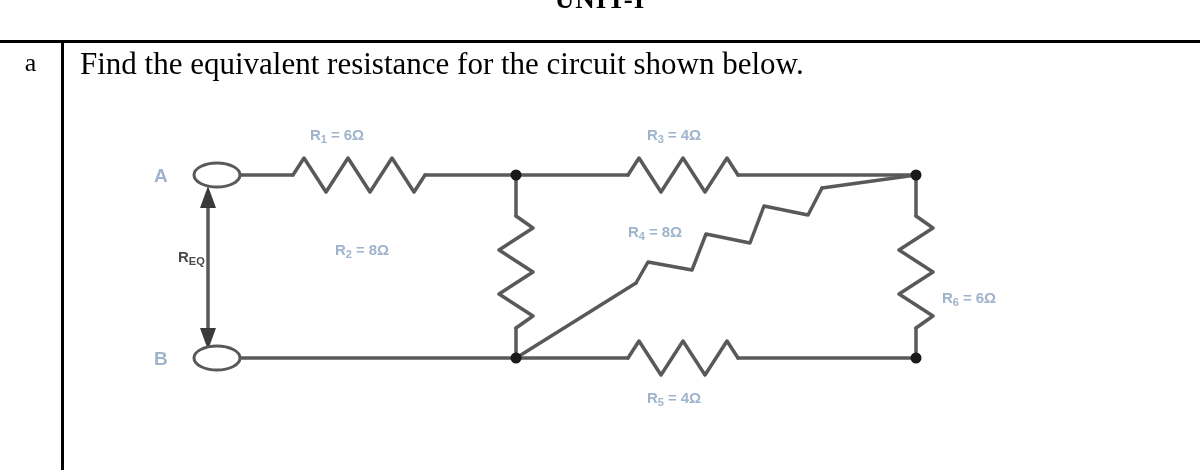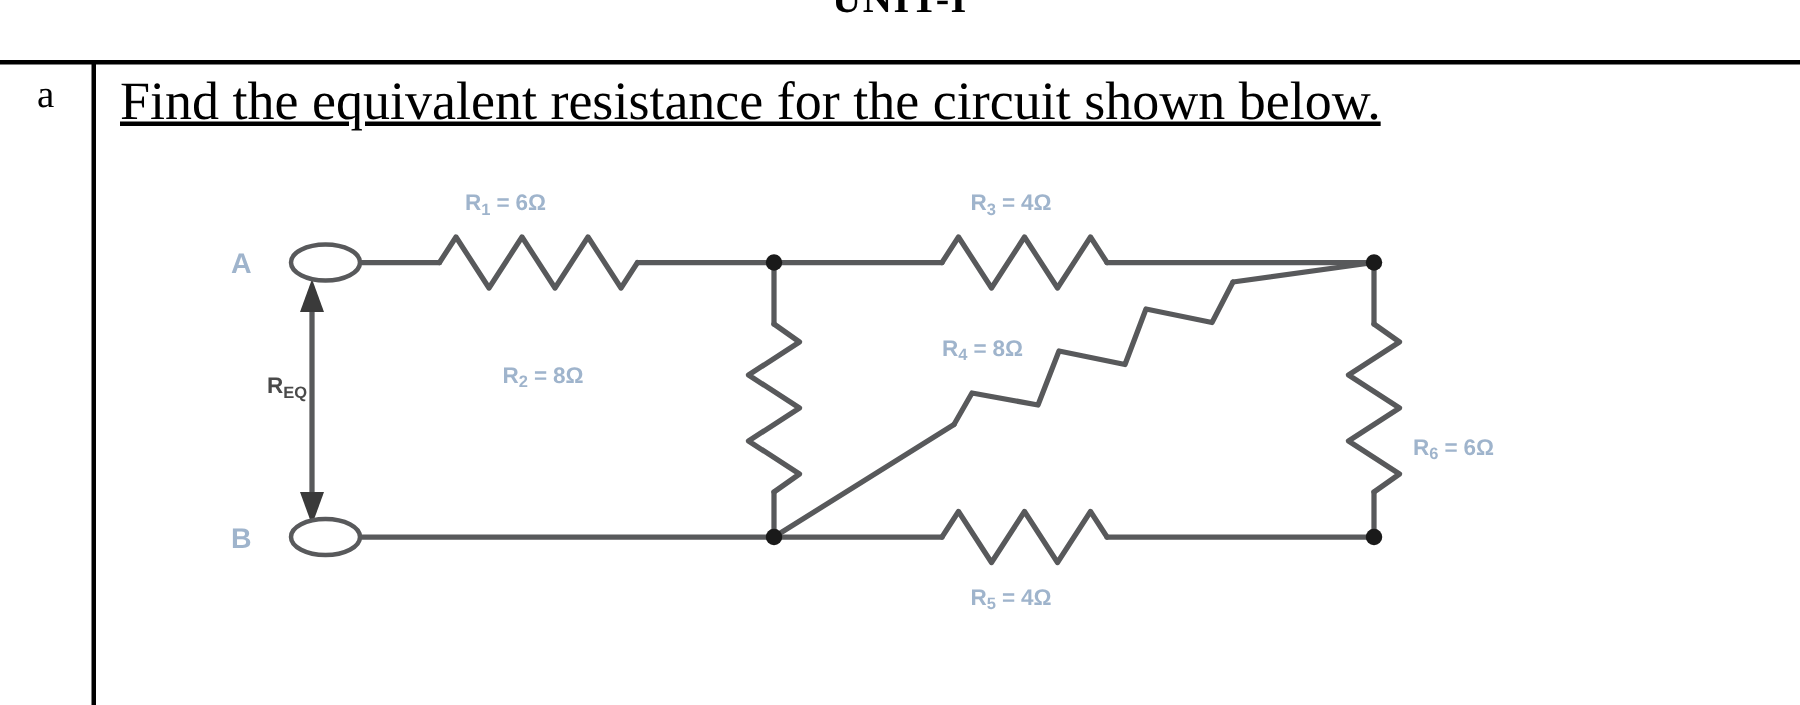--- a/index.html
+++ b/index.html
@@ -58,24 +58,23 @@
     text-align: center;
     font-family: "Liberation Serif", serif;
     font-size: 26px;
     color: #000000;
   }
   #question-text {
     position: absolute;
     left: 80px;
     top: 46px;
     font-family: "Liberation Serif", serif;
-    font-size: 36px;
+    font-size: 31px;
     color: #000000;
     white-space: nowrap;
-    text-decoration: underline;
   }
 
   
   #circuit-figure {
     position: absolute;
     left: 120px;
     top: 110px;
     width: 1000px;
     height: 320px;
   }

